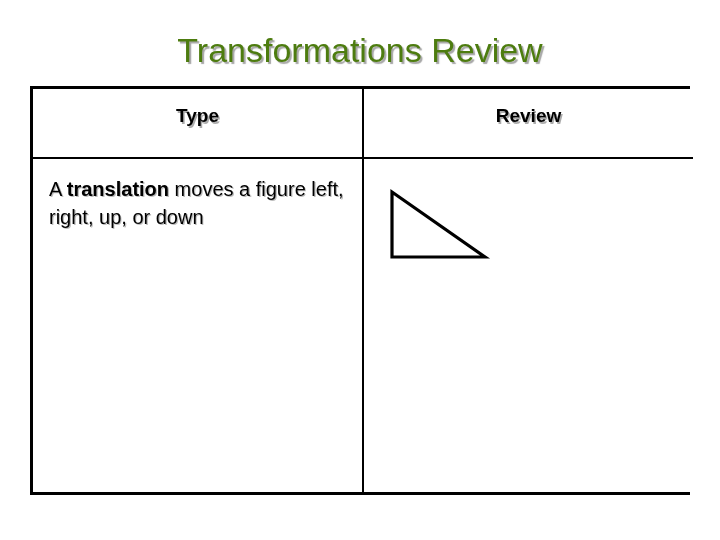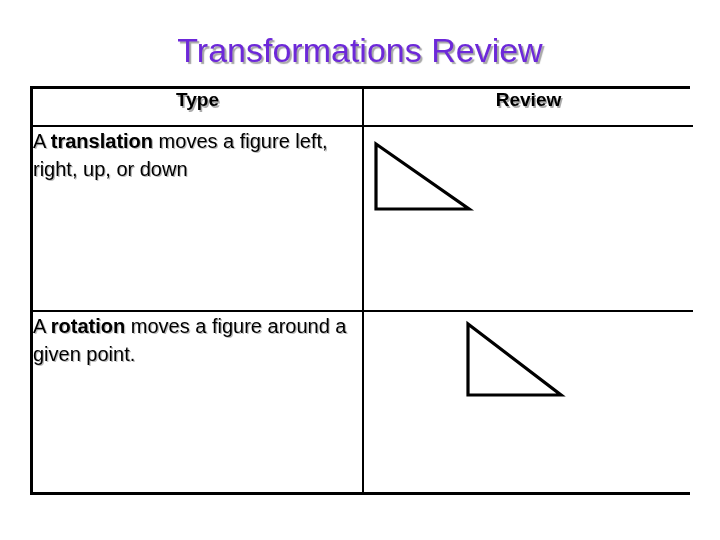--- a/index.html
+++ b/index.html
@@ -26,21 +26,21 @@
   .slide-title {
     position: absolute;
     left: 0;
     top: 30px;
     width: 720px;
     text-align: center;
     font-size: 34px;
     font-weight: normal;
     line-height: 40px;
     letter-spacing: 0px;
-    color: #6d28d9;
+    color: #4d7c0f;
     text-shadow: 2px 2px 1px rgba(150,150,150,0.85);
     white-space: nowrap;
   }
 
   
   .table-wrap {
     position: absolute;
     left: 30px;
     top: 86px;
     width: 660px;
@@ -51,21 +51,21 @@
   }
   table.review-table {
     border-collapse: collapse;
     width: 100%;
     height: 100%;
     table-layout: fixed;
   }
   table.review-table td,
   table.review-table th {
     border: 2px solid #000000;
-    padding: 0;
+    padding: 16px;
     vertical-align: top;
     background: #ffffff;
   }
   
   table.review-table tr:first-child th { border-top: none; }
   table.review-table tr:last-child td { border-bottom: none; }
   table.review-table th:first-child,
   table.review-table td:first-child { border-left: none; }
   table.review-table th:last-child,
   table.review-table td:last-child { border-right: none; }
@@ -129,28 +129,18 @@
             <span>A </span><b>translation</b><span> moves a figure left, right, up, or down</span>
           </td>
           <td class="diagram-cell">
             <svg width="326" height="101" viewBox="0 0 326 101">
               <polygon points="12,17 12,82 105,82" fill="none" stroke="#000000" stroke-width="3.2" stroke-linejoin="miter"></polygon>
             </svg>
           </td>
         </tr>
 
 
-        <tr class="row-3">
-          <td class="type-cell">
-            <span>A </span><b>rotation</b><span> moves a figure around a given point.</span>
-          </td>
-          <td class="diagram-cell">
-            <svg width="326" height="113" viewBox="0 0 326 113">
-              <polygon points="104,12 104,83 197,83" fill="none" stroke="#000000" stroke-width="3.2" stroke-linejoin="miter"></polygon>
-            </svg>
-          </td>
-        </tr>
 
       </tbody>
     </table>
   </div>
 
 </div>
 
 </body></html>

